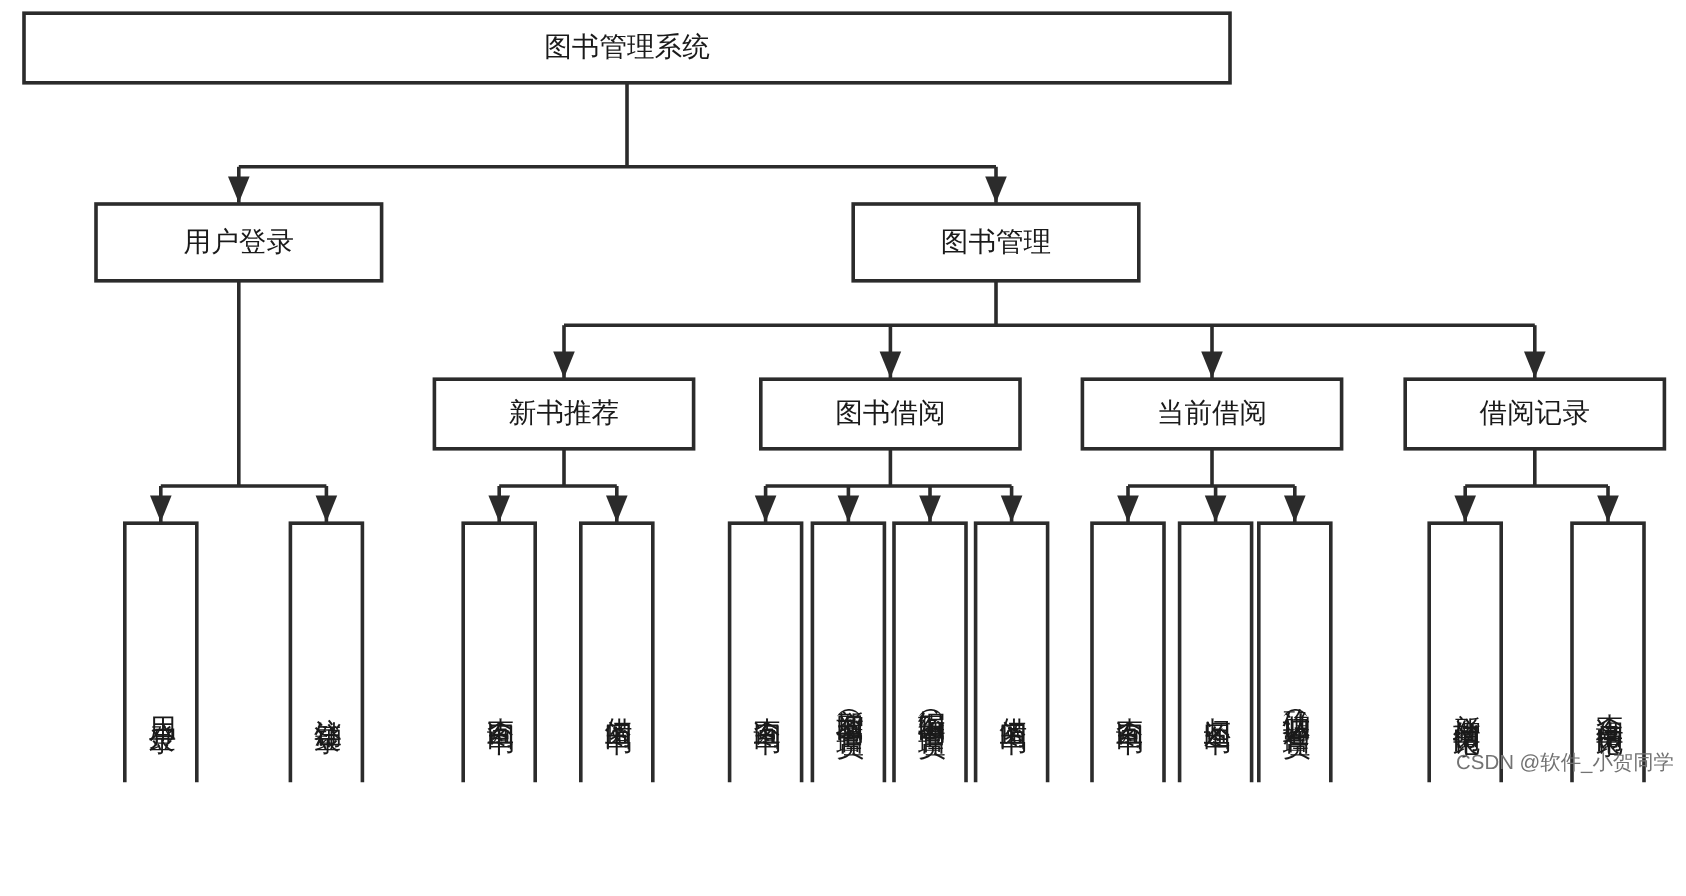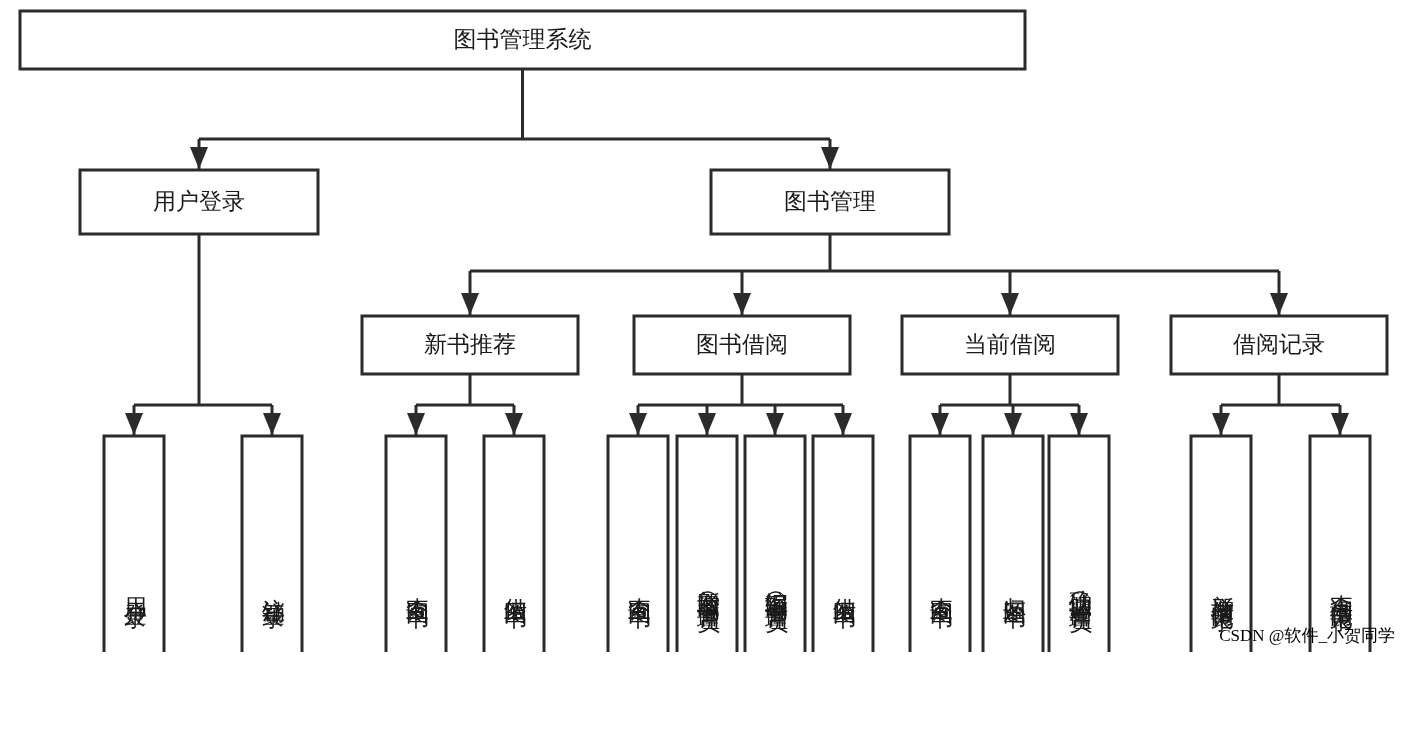--- a/index.html
+++ b/index.html
@@ -53,22 +53,22 @@
   }
   .arrow-head {
     fill: #2b2b2b;
     stroke: none;
   }
   .watermark {
     position: absolute;
     right: 10px;
     bottom: 5px;
     font-size: 17px;
-    color: #000000;
-    font-family: Liberation Serif, serif;
+    color: #737373;
+    font-family: Liberation Sans, sans-serif;
     white-space: nowrap;
     user-select: none;
   }
 </style>
 </head>
 <body>
 
 <div id="diagram-root">
   <svg id="tree-svg" viewBox="0 0 1405 747" aria-label="图书管理系统 功能结构图">
     <g id="links-layer">

